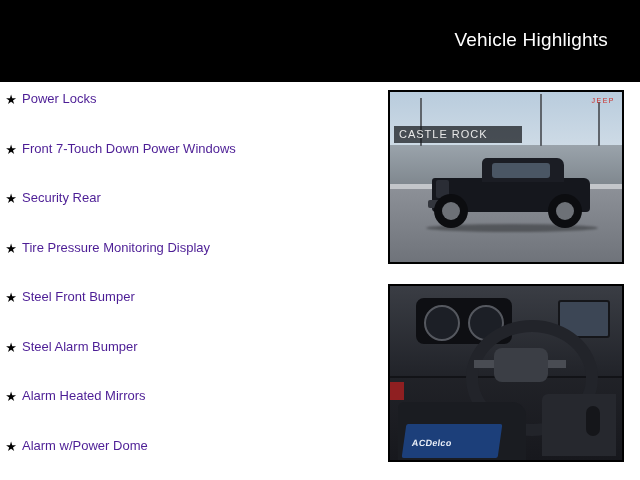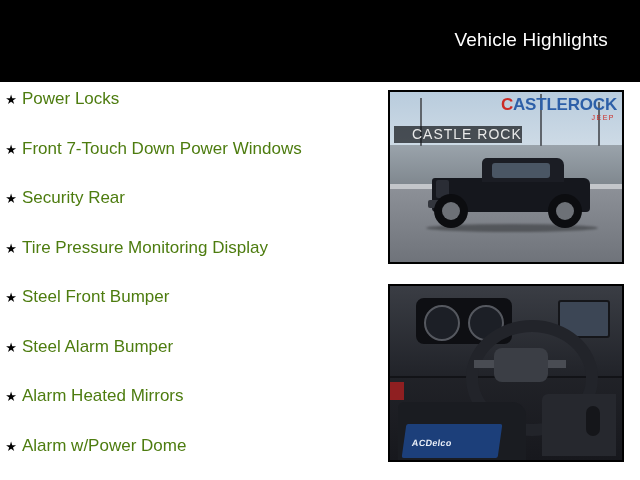--- a/index.html
+++ b/index.html
@@ -50,22 +50,22 @@
   .bullet-star {
     width: 22px;
     min-width: 22px;
     text-align: center;
     font-size: 13px;
     line-height: 22px;
     color: #000000;
     padding-top: 1px;
   }
   .feature-label {
-    font-size: 17px;
-    color: #4d7c0f;
+    font-size: 13px;
+    color: #4c1d95;
     line-height: 22px;
     white-space: nowrap;
   }
   .photo {
     position: absolute;
     border: 2px solid #000000;
     box-sizing: border-box;
     overflow: hidden;
   }
   .photo-exterior {
@@ -118,24 +118,24 @@
   .ext-banner {
     position: absolute;
     left: 4px;
     top: 34px;
     width: 128px;
     height: 17px;
     background: rgba(20,22,26,0.72);
   }
   .ext-banner-text {
     color: #e8e8e8;
-    font-size: 14px;
+    font-size: 11px;
     letter-spacing: 1px;
     line-height: 17px;
-    padding-left: 18px;
+    padding-left: 5px;
     white-space: nowrap;
   }
   .ext-logo {
     position: absolute;
     right: 5px;
     top: 4px;
     text-align: right;
     line-height: 1;
   }
   .ext-logo-main {
@@ -431,21 +431,20 @@
 
     <div class="ext-pole" style="left:30px; top:6px; height:48px;"></div>
     <div class="ext-pole" style="left:150px; top:2px; height:52px;"></div>
     <div class="ext-pole" style="left:208px; top:10px; height:44px;"></div>
 
     <div class="ext-banner">
       <div class="ext-banner-text">CASTLE ROCK</div>
     </div>
 
     <div class="ext-logo">
-      <div class="ext-logo-main"><span class="c-red">C</span><span>ASTLEROCK</span></div>
       <div class="ext-logo-sub">JEEP</div>
     </div>
 
     <div class="jeep">
       <div class="jeep-shadow"></div>
       <div class="jeep-body"></div>
       <div class="jeep-cab"></div>
       <div class="jeep-window"></div>
       <div class="jeep-grille"></div>
       <div class="jeep-bumper"></div>

